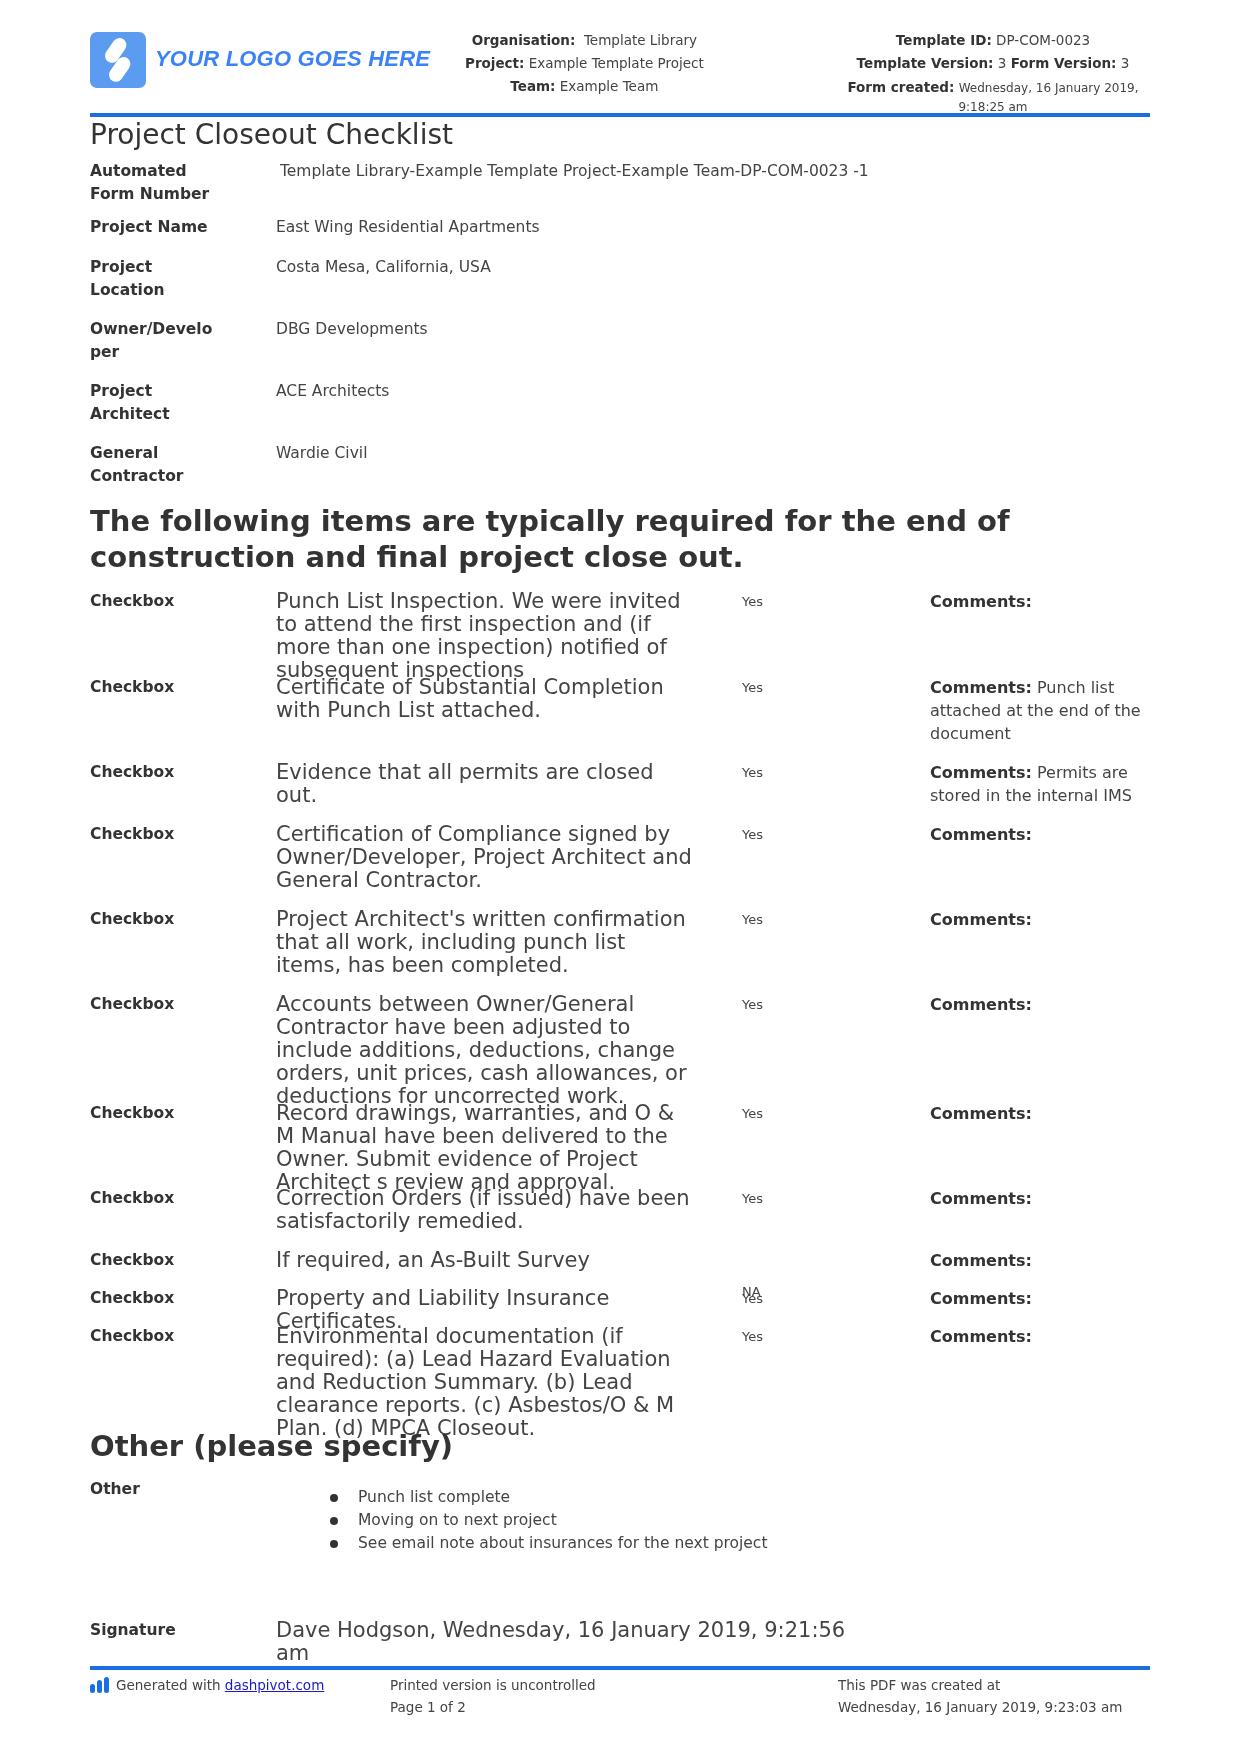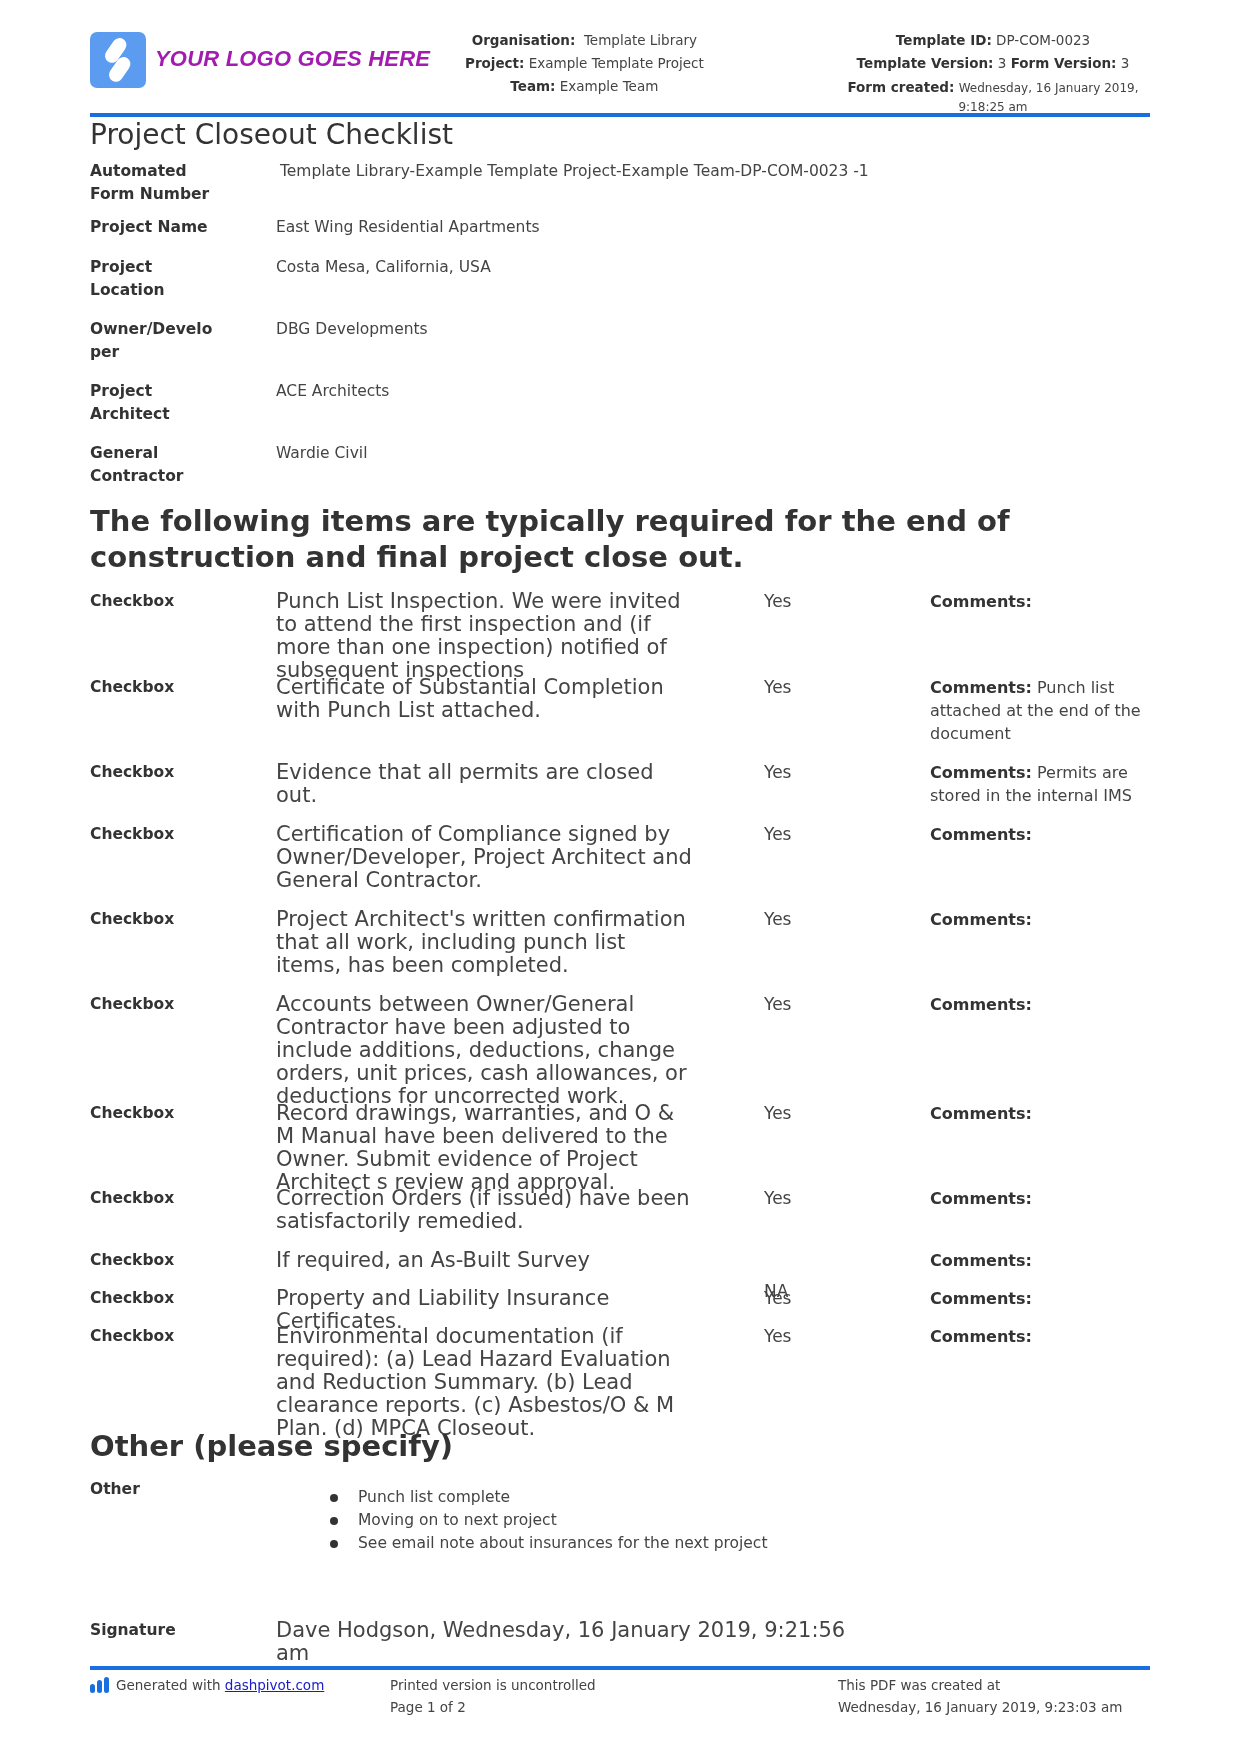--- a/index.html
+++ b/index.html
@@ -2,32 +2,32 @@
 <html><head>
   <meta charset="utf-8">
   <style>
     html, body { margin:0; padding:0; background:#ffffff; }
     body { width:1240px; height:1754px; position:relative; overflow:hidden;
            font-family:"DejaVu Sans", "Liberation Sans", sans-serif; color:#3a3a3a; }
     .abs { position:absolute; }
     .b { font-weight:bold; color:#333; }
     
     .logo-box { left:90px; top:32px; width:56px; height:56px; background:#5b9bf0; border-radius:7px; }
-    .logo-text { left:155px; top:46px; font-size:22px; font-style:italic; font-weight:bold; color:#a21caf; letter-spacing:0.2px; font-family:"Liberation Sans", sans-serif; }
+    .logo-text { left:155px; top:46px; font-size:22px; font-style:italic; font-weight:bold; color:#3b82f6; letter-spacing:0.2px; font-family:"Liberation Sans", sans-serif; }
     .meta { font-size:13.5px; line-height:23px; color:#444;text-align:center; }
     .meta .b { color:#333; }
     .meta-small { font-size:12px; }
     .rule { left:90px; width:1060px; height:4px; background:#1a6fe0; }
     .title { left:90px; top:118px; font-size:28px; color:#333; font-weight:normal; }
     .field-label { left:90px; width:170px; font-size:15.5px; line-height:23px; font-weight:bold; color:#333; }
     .field-value { left:276px; width:860px; font-size:15.5px; line-height:23px; color:#444; }
     .section-heading { left:90px; width:1000px; font-size:29px; line-height:36px; font-weight:bold; color:#333; }
     .chk-label { left:90px; font-size:15.5px; font-weight:bold; color:#333; line-height:23px; }
     .chk-desc { left:276px; width:420px; font-size:21px; line-height:23px; color:#444; }
-    .chk-ans { left:742px; font-size:17px; line-height:23px; color:#444;margin-left:22px; }
+    .chk-ans { left:742px; font-size:13px; line-height:23px; color:#444; }
     .chk-com { left:930px; width:215px; font-size:16px; line-height:23px; color:#444; }
     .bullets { left:330px; top:1486px; margin:0; padding:0; list-style:none; }
     .bullets li { font-size:15.5px; line-height:23px; color:#444; position:relative; padding-left:28px; }
     .bullets li .dot { position:absolute; left:0; top:8px; width:8px; height:8px; border-radius:50%; background:#333; }
     .footer { font-size:13.5px; line-height:22px; color:#444; }
     .footer a { color:#1a1acc; text-decoration:underline; }
   </style>
 </head>
 <body>
 

